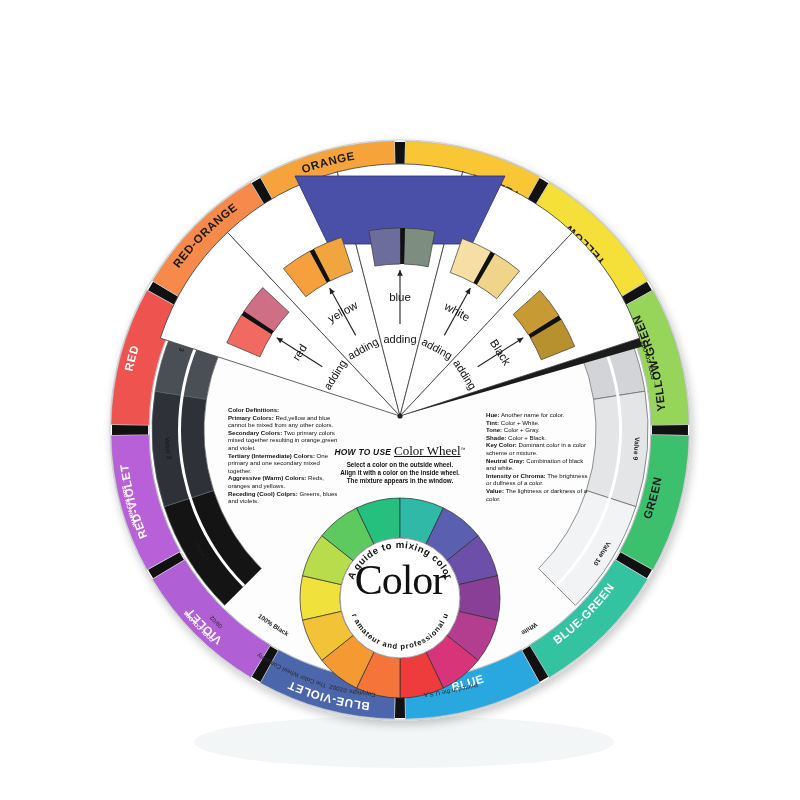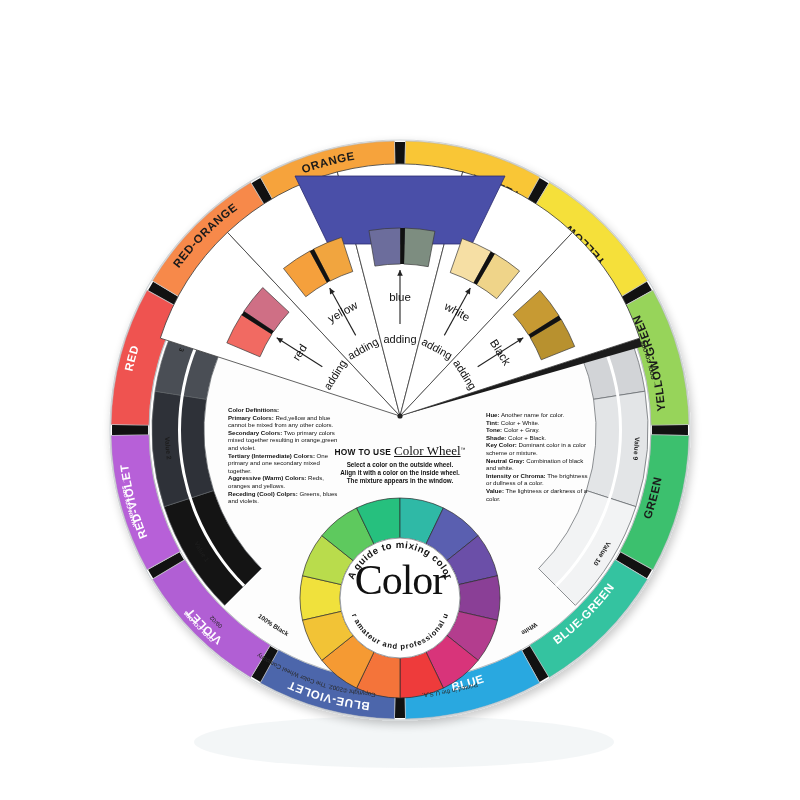--- a/index.html
+++ b/index.html
@@ -8,21 +8,21 @@
   svg#wheel{position:absolute;left:0;top:0;width:800px;height:800px;display:block;}
   .ringlabel{font-family:"Liberation Sans",sans-serif;font-weight:bold;letter-spacing:.6px;}
   .tinylabel{font-family:"Liberation Sans",sans-serif;font-weight:bold;}
   
   .txtblock{position:absolute;font-family:"Liberation Sans",sans-serif;color:#111;}
   #defs-block{left:228px;top:406px;width:112px;font-size:6.1px;line-height:7.6px;}
   #terms-block{left:486px;top:411px;width:108px;font-size:6.1px;line-height:7.6px;}
   .tb{font-weight:bold;}
   #howto{position:absolute;left:300px;top:443px;width:200px;text-align:center;}
   #howto .h1{font-size:10px;}
-  #howto .h1 .small{font-weight:bold;letter-spacing:.3px;font-size:8.4px;}
+  #howto .h1 .small{font-weight:bold;letter-spacing:.3px;font-size:8.4px;font-style:italic;}
   #howto .h1 .big{font-family:"Liberation Serif",serif;font-size:13px;text-decoration:underline;}
   #howto .h1 .tm{font-size:5px;vertical-align:super;}
   #howto .lines{font-size:6.3px;line-height:8px;font-weight:bold;margin-top:2px;}
   #centerword{position:absolute;left:330px;top:556px;width:140px;text-align:center;
       font-family:"Liberation Serif",serif;font-size:42px;color:#111;letter-spacing:-1px;}
 </style>
 </head>
 <body>
 
 <div id="stage">

